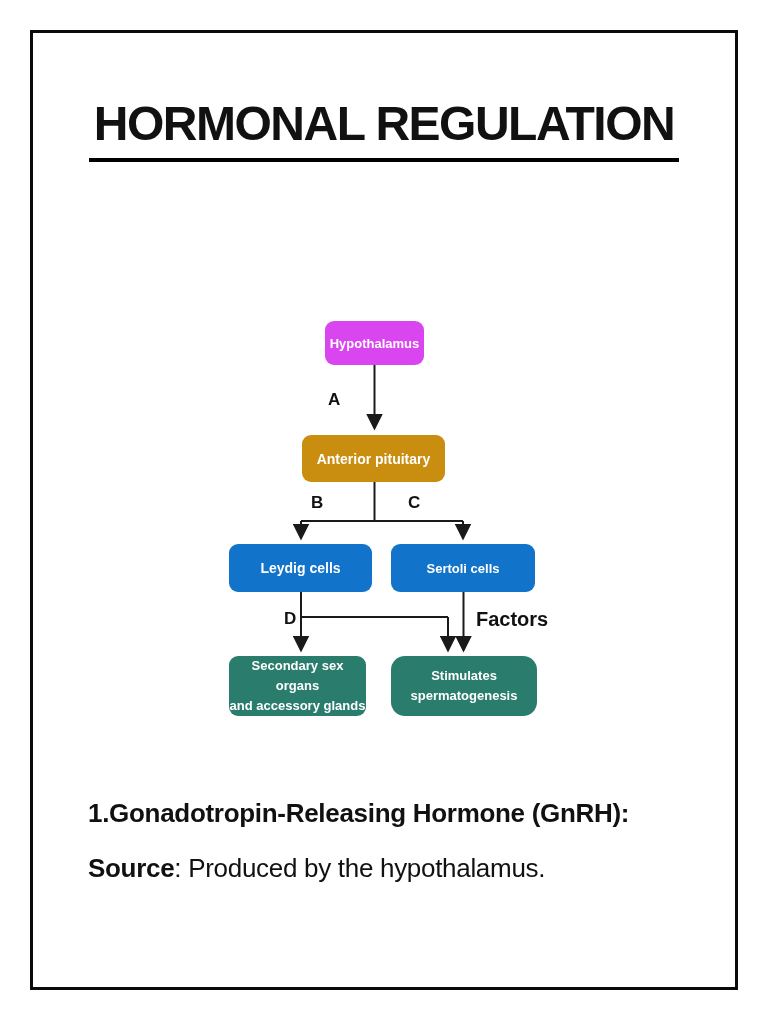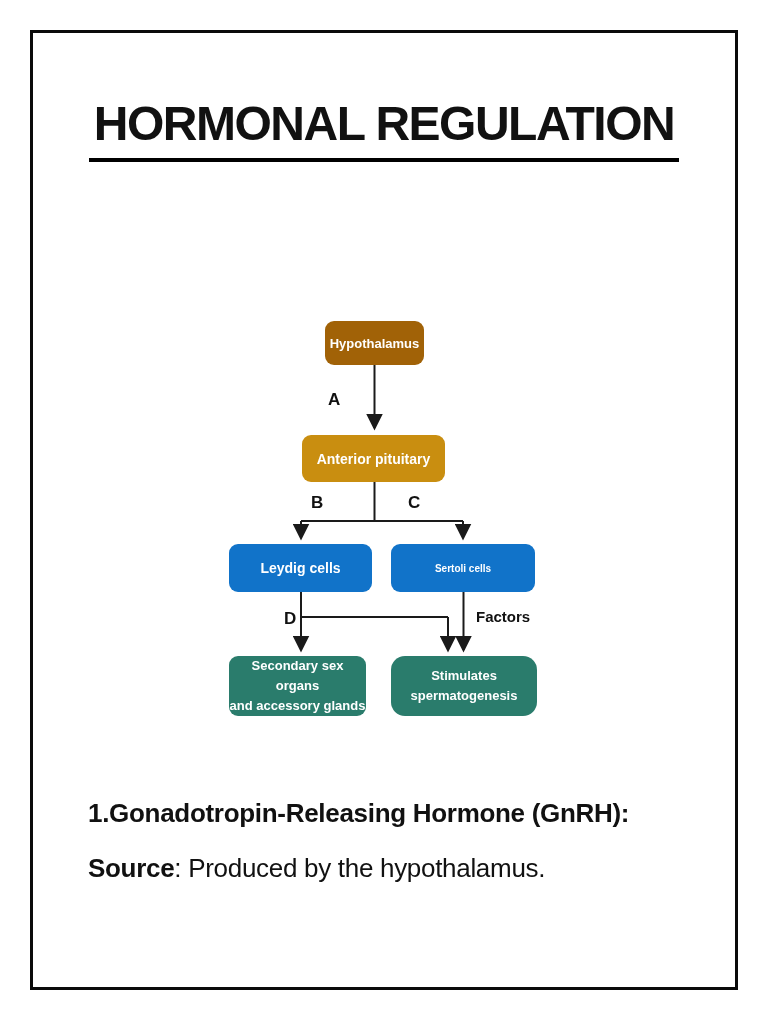--- a/index.html
+++ b/index.html
@@ -27,31 +27,31 @@
   }
   .connectors{position:absolute;left:0;top:0;pointer-events:none;}
   .node{
     position:absolute;border-radius:9px;display:flex;align-items:center;justify-content:center;
     color:#fff;font-weight:bold;text-align:center;box-sizing:border-box;
   }
   .node .lines{line-height:1.55;}
   .n-hypothalamus{left:325px;top:321px;width:99px;height:44px;font-size:13px;}
   .n-anterior{left:302px;top:435px;width:143px;height:47px;font-size:14px;}
   .n-leydig{left:229px;top:544px;width:143px;height:48px;font-size:14px;}
-  .n-sertoli{left:391px;top:544px;width:144px;height:48px;font-size:10px;}
+  .n-sertoli{left:391px;top:544px;width:144px;height:48px;font-size:13px;}
   .n-secondary{left:229px;top:656px;width:137px;height:60px;font-size:13px;}
   .n-stimulates{left:391px;top:656px;width:146px;height:60px;font-size:13px;}
   .edge-label{
     position:absolute;font-weight:bold;font-size:17px;color:#111;
   }
   .el-a{left:328px;top:390px;}
   .el-b{left:311px;top:493px;}
   .el-c{left:408px;top:493px;}
   .el-d{left:284px;top:609px;}
-  .el-factors{left:476px;top:608px;font-size:15px;font-weight:600;}
+  .el-factors{left:476px;top:608px;font-size:20px;font-weight:600;}
   .body-text{
     position:absolute;left:88px;top:798px;width:620px;font-size:26px;letter-spacing:-0.3px;
   }
   .body-line1{font-weight:bold;margin:0 0 24px 0;}
   .body-line2{margin:0;}
   .bold{font-weight:bold;}
 </style>
 </head>
 <body>
 
@@ -75,21 +75,21 @@
       <path d="M301 521 H463"></path>
       <path d="M301 521 V538" marker-end="url(#arrow)"></path>
       <path d="M463 521 V538" marker-end="url(#arrow)"></path>
       <path d="M301 592 V650" marker-end="url(#arrow)"></path>
       <path d="M301 617 H448"></path>
       <path d="M448 617 V650" marker-end="url(#arrow)"></path>
       <path d="M463.5 592 V650" marker-end="url(#arrow)"></path>
     </g>
   </svg>
 
-  <div class="node n-hypothalamus" style="background: #a16207; align-items: center;">
+  <div class="node n-hypothalamus" style="background: #d946ef; align-items: center;">
     <span>Hypothalamus</span>
   </div>
 
   <div class="node n-anterior" style="background: rgb(201, 142, 16);">
     <span>Anterior pituitary</span>
   </div>
 
   <div class="node n-leydig" style="background: rgb(17, 115, 201);">
     <span>Leydig cells</span>
   </div>

